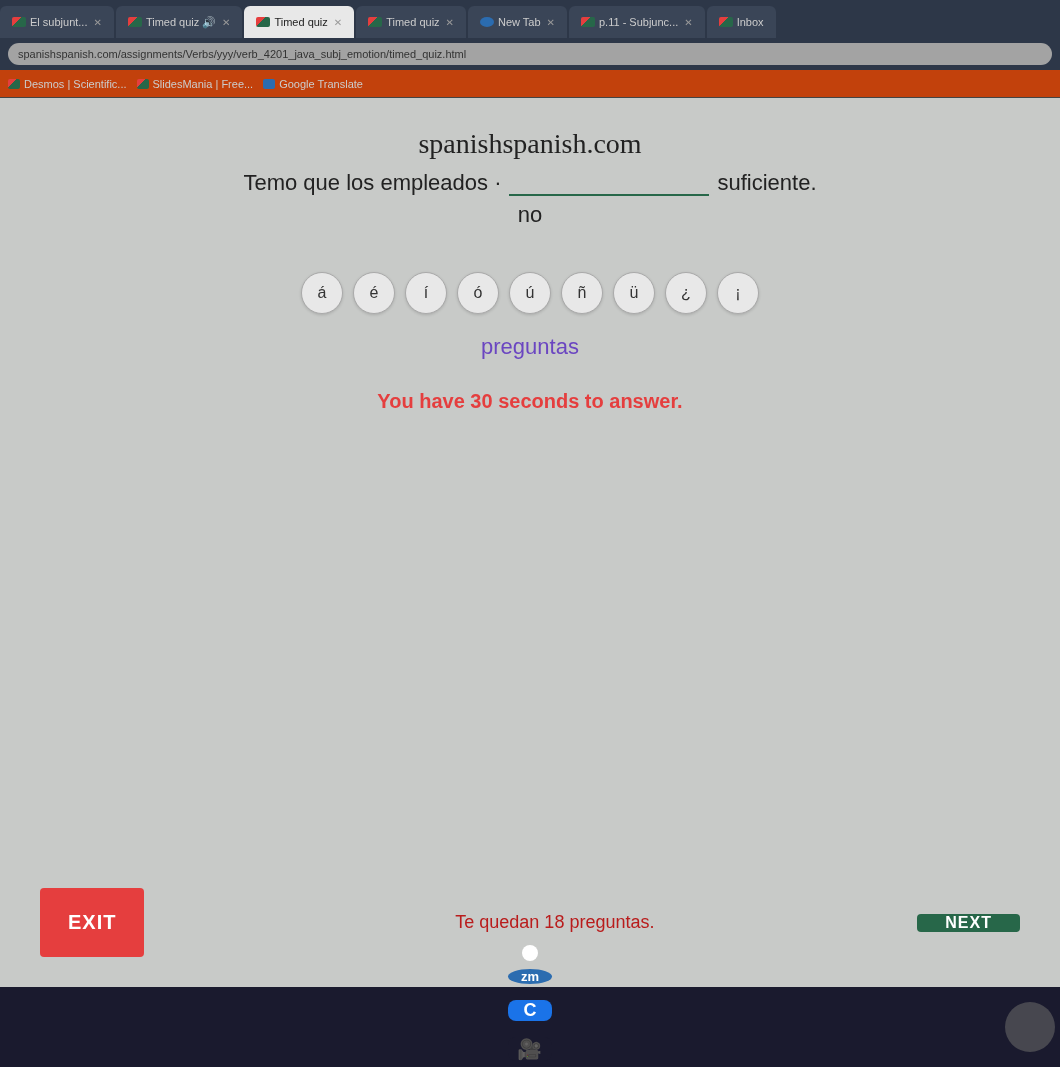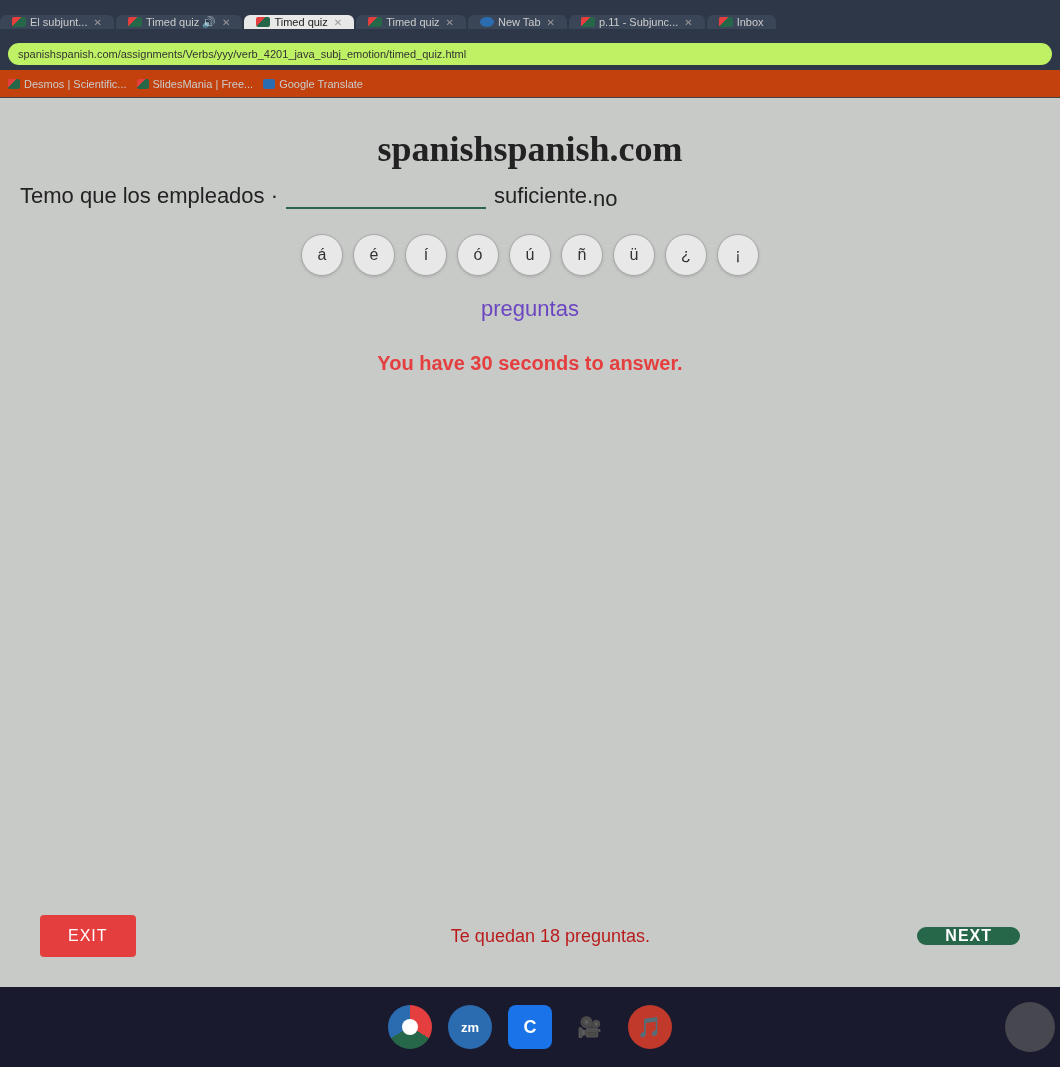--- a/index.html
+++ b/index.html
@@ -26,21 +26,21 @@
       background: #2d3748;
       padding: 6px 0 0 0;
       height: 38px;
       overflow: hidden;
     }
 
     .tab {
       display: flex;
       align-items: center;
       padding: 4px 12px;
-      height: 14px;
+      height: 33px;
       border-radius: 6px 6px 0 0;
       font-size: 11px;
       color: #ccc;
       background: #3a4557;
       margin-right: 2px;
       white-space: nowrap;
       max-width: 140px;
       overflow: hidden;
       cursor: pointer;
     }
@@ -72,21 +72,21 @@
 
     .address-bar-row {
       display: flex;
       align-items: center;
       background: #2d3748;
       padding: 4px 8px;
       height: 32px;
     }
 
     .address-bar {
-      background: #bef264;
+      background: #a3a3a3;
       border-radius: 12px;
       padding: 3px 10px;
       font-size: 11px;
       color: #333;
       flex: 1;
       height: 22px;
       display: flex;
       align-items: center;
     }
 
@@ -123,38 +123,39 @@
       width: 100%;
       height: calc(1067px - 38px - 32px - 28px - 80px);
       display: flex;
       flex-direction: column;
       align-items: center;
       padding: 30px 20px;
       position: relative;
     }
 
     .site-title {
-      font-size: 36px;
-      font-weight: bold;
+      font-size: 28px;
+      font-weight: normal;
       color: #222;
       margin-bottom: 10px;
       font-family: Georgia, serif;
     }
 
     .subtitle {
       font-size: 18px;
       color: #276749;
       margin-bottom: 30px;
       text-align: center;
     }
 
     .sentence-area {
       display: flex;
-      align-items: center;
-      margin-bottom: 22px;
+      flex-direction: column;
+      align-items: center;
+      margin-bottom: 44px;
       width: 100%;
     }
 
     .sentence-line {
       display: flex;
       align-items: center;
       font-size: 22px;
       color: #222;
       gap: 8px;
       flex-wrap: wrap;
@@ -233,58 +234,59 @@
       width: 100%;
       padding: 0 40px;
       position: absolute;
       bottom: 30px;
     }
 
     .exit-btn {
       background: #e53e3e;
       color: white;
       border: none;
-      padding: 12px 28px;
-      font-size: 16px;
-      font-weight: normal;
+      padding: 23px 28px;
+      font-size: 20px;
+      font-weight: bold;
       border-radius: 4px;
       cursor: pointer;
       letter-spacing: 1px;
     }
 
     .questions-remaining {
       font-size: 18px;
       color: #b91c1c;
       text-align: left;
       margin-left: 48px;
     }
 
     .next-btn {
       background: #276749;
       color: white;
       border: none;
       padding: 0 28px;
       font-size: 16px;
       font-weight: bold;
-      border-radius: 16px;
+      border-radius: 4px;
       cursor: pointer;
       letter-spacing: 1px;
     }
 
     
     .taskbar {
       position: absolute;
       bottom: 0;
       width: 100%;
       height: 80px;
       background: #1a1a2e;
       display: flex;
       align-items: center;
       justify-content: center;
       gap: 16px;
+      flex-direction: column;
     }
 
     .taskbar-icon {
       width: 44px;
       height: 44px;
       border-radius: 50%;
       display: flex;
       align-items: center;
       justify-content: center;
       font-size: 20px;

